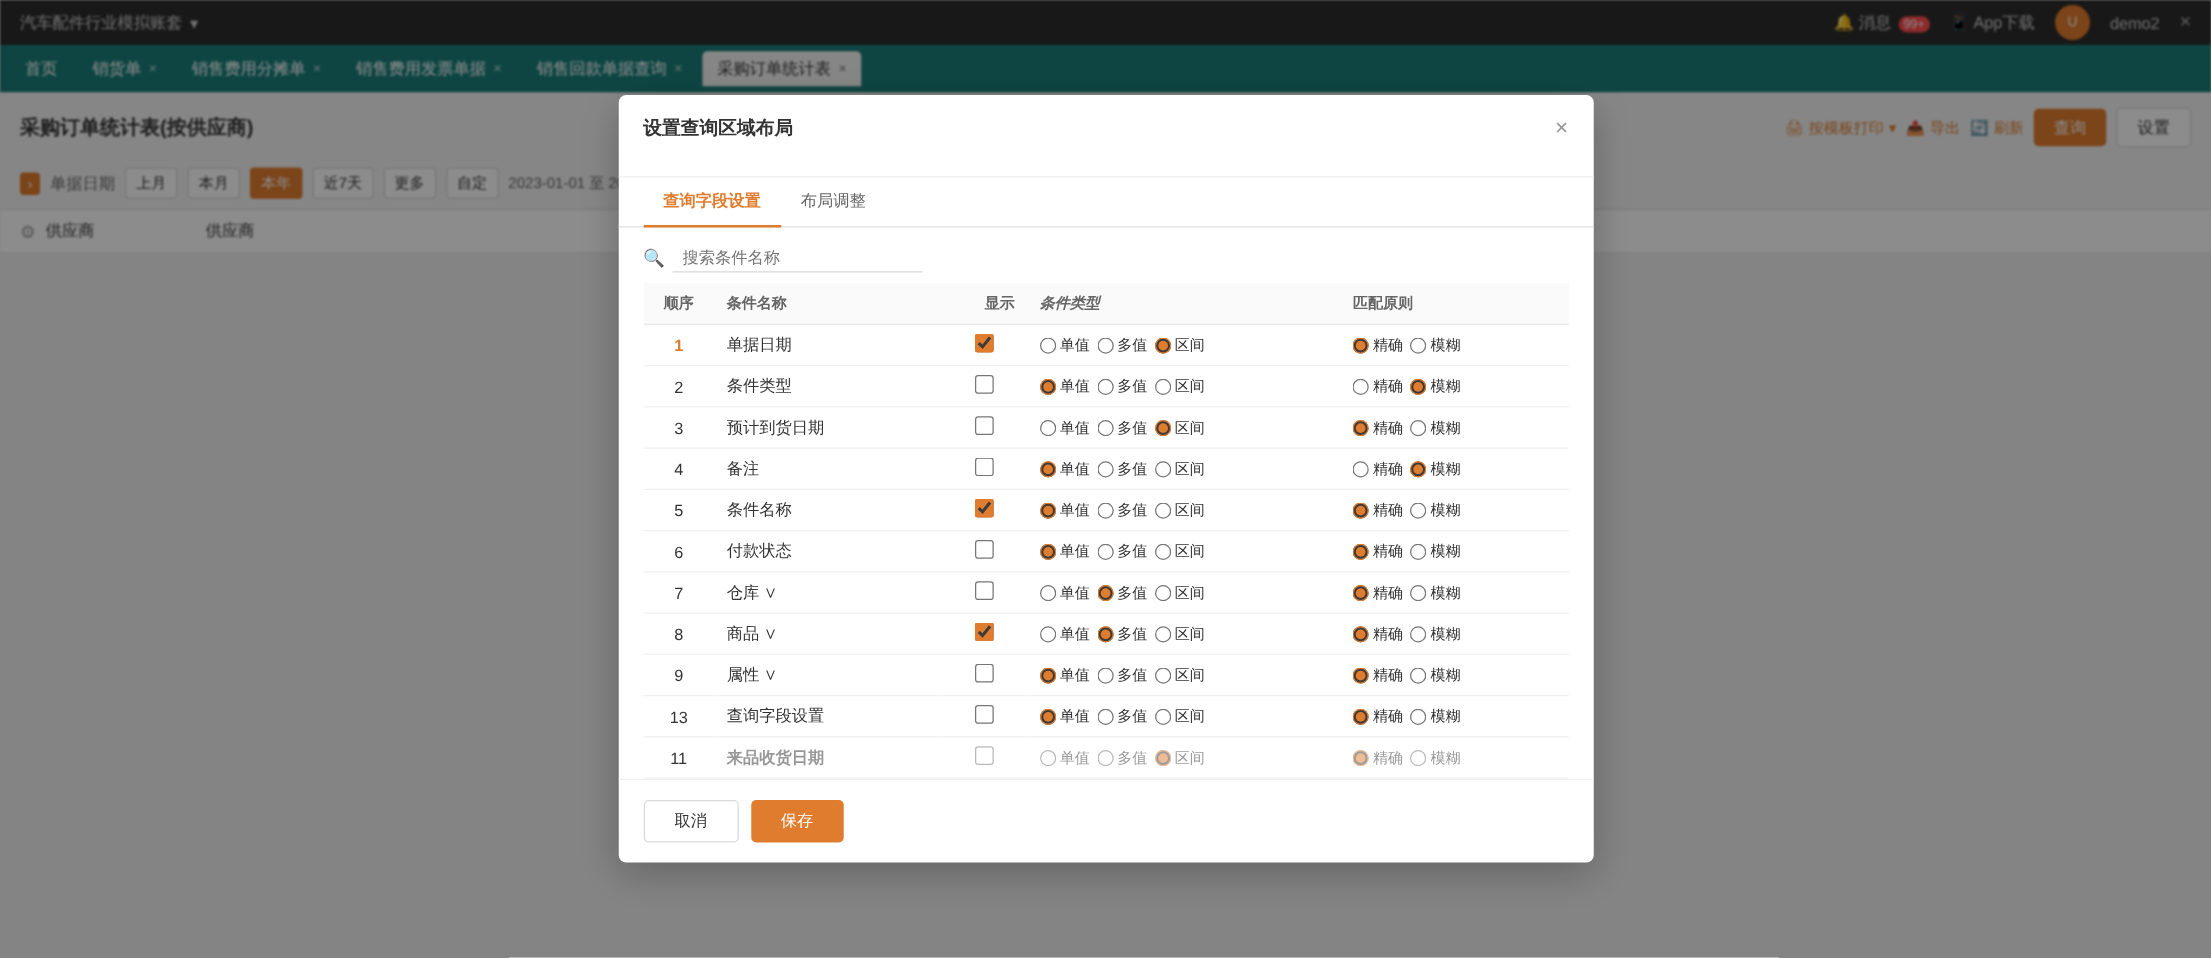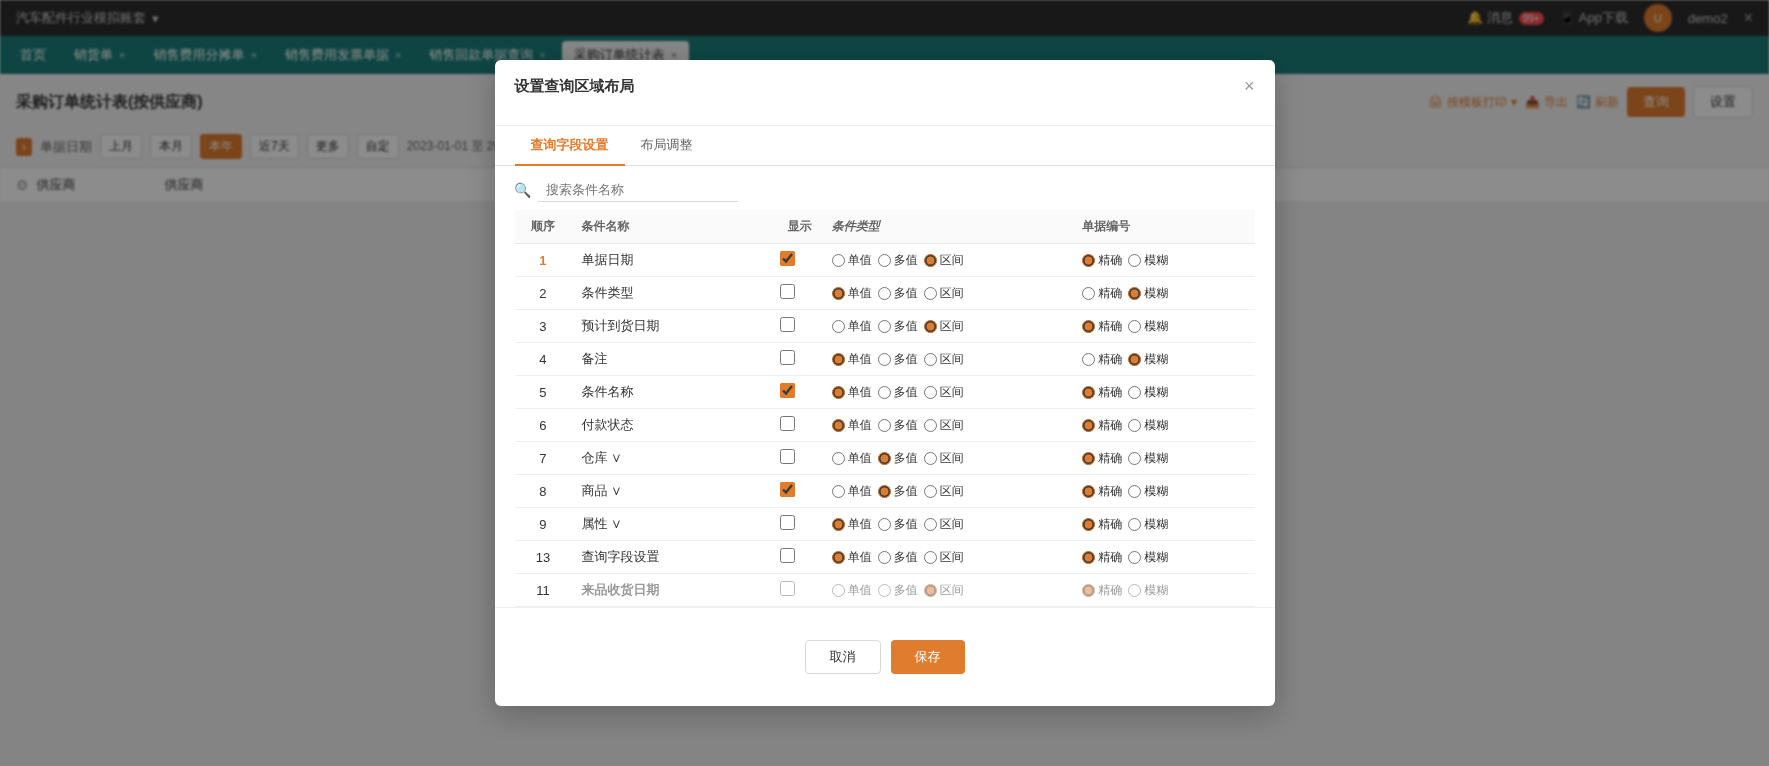--- a/index.html
+++ b/index.html
@@ -232,22 +232,22 @@
     }
 
     
     .match-group {
       display: flex; align-items: center; gap: 6px;
     }
 
     
     .modal-footer {
       display: flex;
-      justify-content: center;
-      padding: 32px 20px;
+      justify-content: flex-start;
+      padding: 16px 20px;
       gap: 10px;
       border-top: 1px solid #f0f0f0;
     }
     .btn-cancel {
       padding: 7px 24px; border: 1px solid #d9d9d9; border-radius: 4px;
       background: #fff; color: #333; cursor: pointer; font-size: 13px;
     }
     .btn-save {
       padding: 7px 24px; border: none; border-radius: 4px;
       background: #e07c2e; color: #fff; cursor: pointer; font-size: 13px;
@@ -378,21 +378,21 @@
     </div>
 
     <div class="modal-table-wrap">
       <table class="modal-table">
         <thead>
           <tr>
             <th style="text-align:center;width:50px;">顺序</th>
             <th style="width:160px;">条件名称</th>
             <th style="text-align:right;width:60px;">显示</th>
             <th style="width:220px;font-style:italic;">条件类型</th>
-            <th style="width:160px;">单据编号</th>
+            <th style="width:160px;">匹配原则</th>
           </tr>
         </thead>
         <tbody id="modal-tbody">
         <tr>
               <td class="order-num">1</td>
               <td>单据日期</td>
               <td style="text-align: center;"><input type="checkbox" class="cb" checked="" style=""></td>
               <td>
                 <div class="radio-group">
                   <label class="radio-item">

